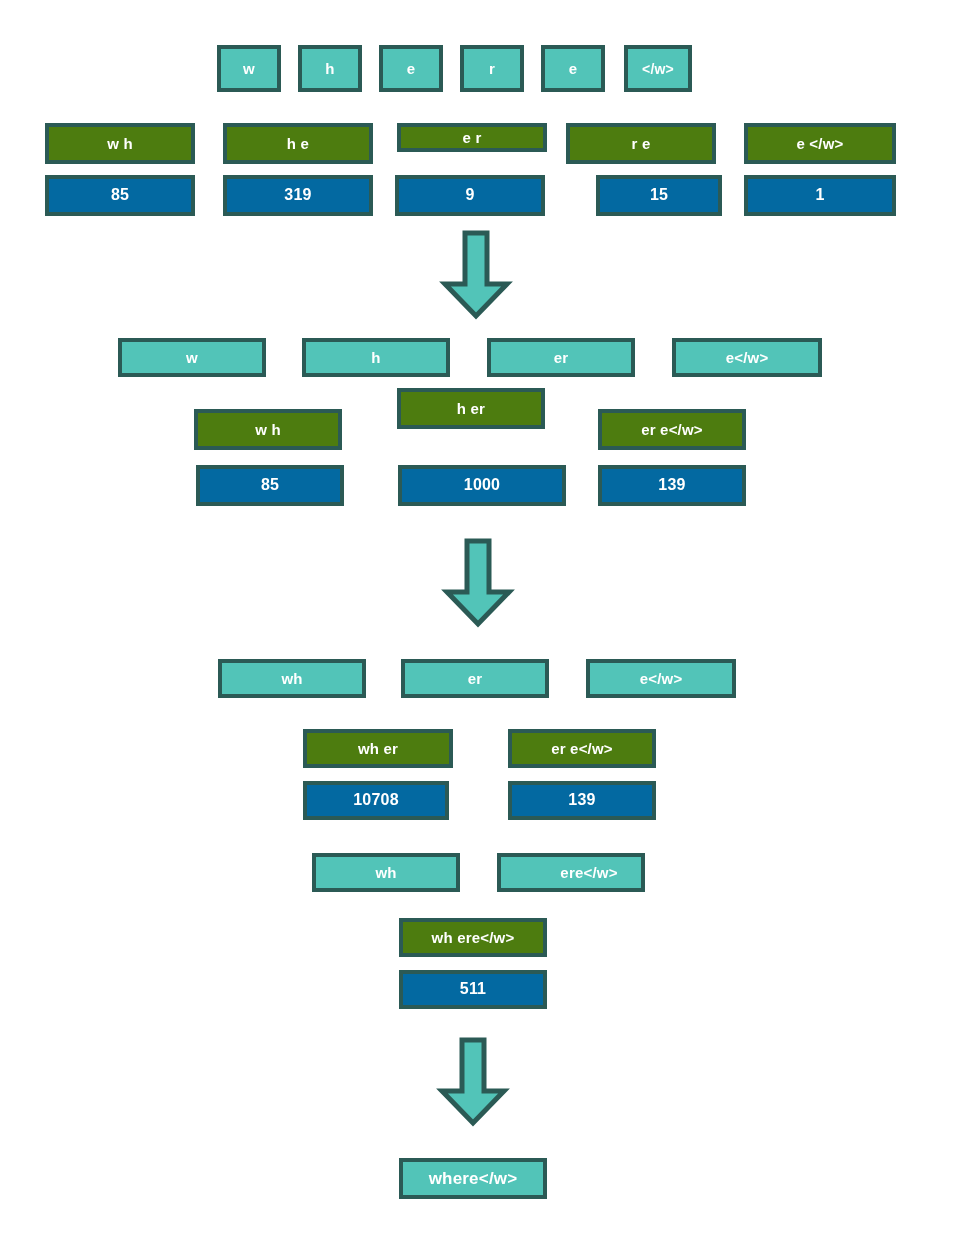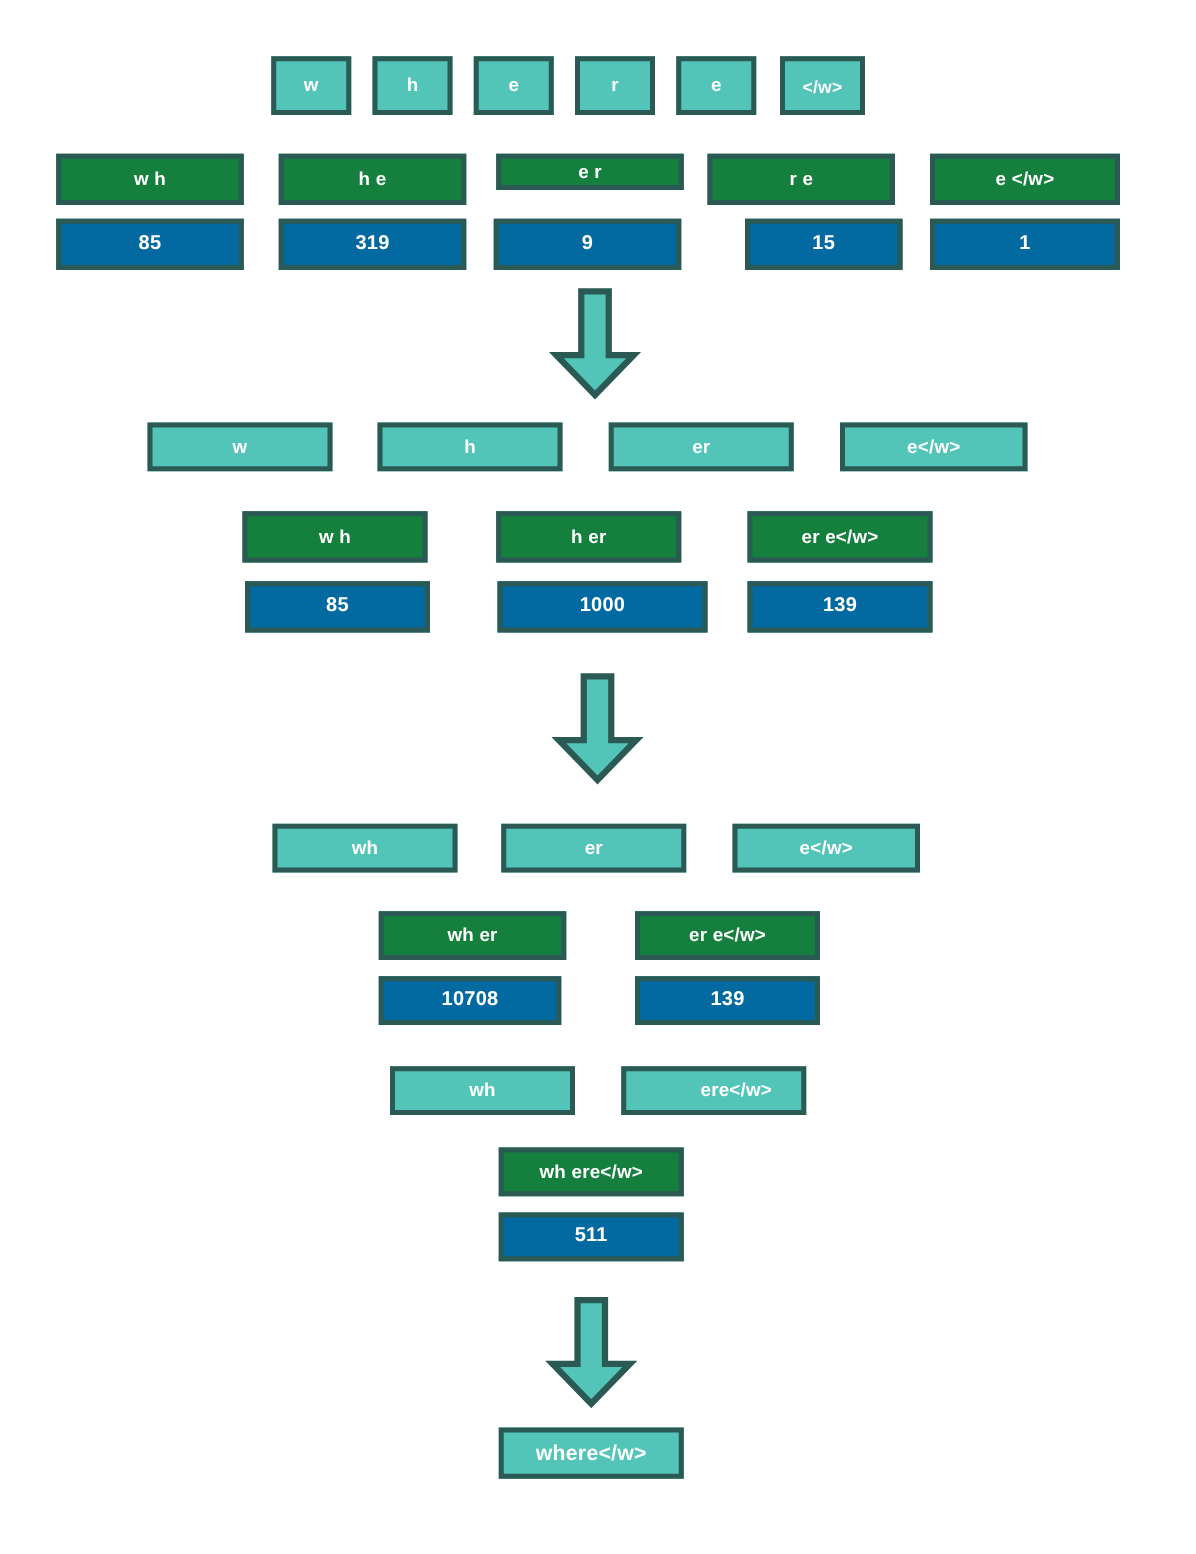--- a/index.html
+++ b/index.html
@@ -26,36 +26,37 @@
     letter-spacing:0.2px;
   }
   .token{
     background:#52c4b8;
     border-color:#2b5a55;
     border-width:4px;
     font-size:15px;
   }
   .token.sm{font-size:14px;}
   .pair{
-    background:#15803d;
+    background:#4d7c0f;
     border-color:#2b5a55;
     border-width:4px;
     font-size:15px;
   }
   .count{
     background:#0369a1;
     border-color:#2b5a55;
     border-width:4px;
     font-size:16px;
   }
   .final{
     background:#52c4b8;
     border-color:#2b5a55;
     border-width:4px;
     font-size:17px;
+    margin-top:16px;
   }
   .arrow{position:absolute;}
   .arrow svg{display:block;}
 </style>
 </head>
 <body>
 
 <div id="stage">
 
   <div class="box token" style="left:217px;top:45px;width:64px;height:47px;">w</div>
@@ -82,21 +83,21 @@
       <polygon points="26,3 48,3 48,54 68,54 37,86 6,54 26,54" fill="#52c4b8" stroke="#2b5a55" stroke-width="5" stroke-linejoin="miter"></polygon>
     </svg>
   </div>
 
   <div class="box token" style="left:118px;top:338px;width:148px;height:39px;">w</div>
   <div class="box token" style="left:302px;top:338px;width:148px;height:39px;">h</div>
   <div class="box token" style="left:487px;top:338px;width:148px;height:39px;">er</div>
   <div class="box token" style="left:672px;top:338px;width:150px;height:39px;">e&lt;/w&gt;</div>
 
   <div class="box pair" style="left:194px;top:409px;width:148px;height:41px;">w h</div>
-  <div class="box pair" style="left:397px;top:409px;width:148px;height:41px;">h er</div>
+  <div class="box pair" style="left:397px;top:388px;width:148px;height:41px;">h er</div>
   <div class="box pair" style="left:598px;top:409px;width:148px;height:41px;">er e&lt;/w&gt;</div>
 
   <div class="box count" style="left:196px;top:465px;width:148px;height:41px;">85</div>
   <div class="box count" style="left:398px;top:465px;width:168px;height:41px;">1000</div>
   <div class="box count" style="left:598px;top:465px;width:148px;height:41px;">139</div>
 
   <div class="arrow" style="left:441px;top:538px;width:74px;height:90px;">
     <svg width="74" height="90" viewBox="0 0 74 90">
       <polygon points="26,3 48,3 48,54 68,54 37,86 6,54 26,54" fill="#52c4b8" stroke="#2b5a55" stroke-width="5" stroke-linejoin="miter"></polygon>
     </svg>

